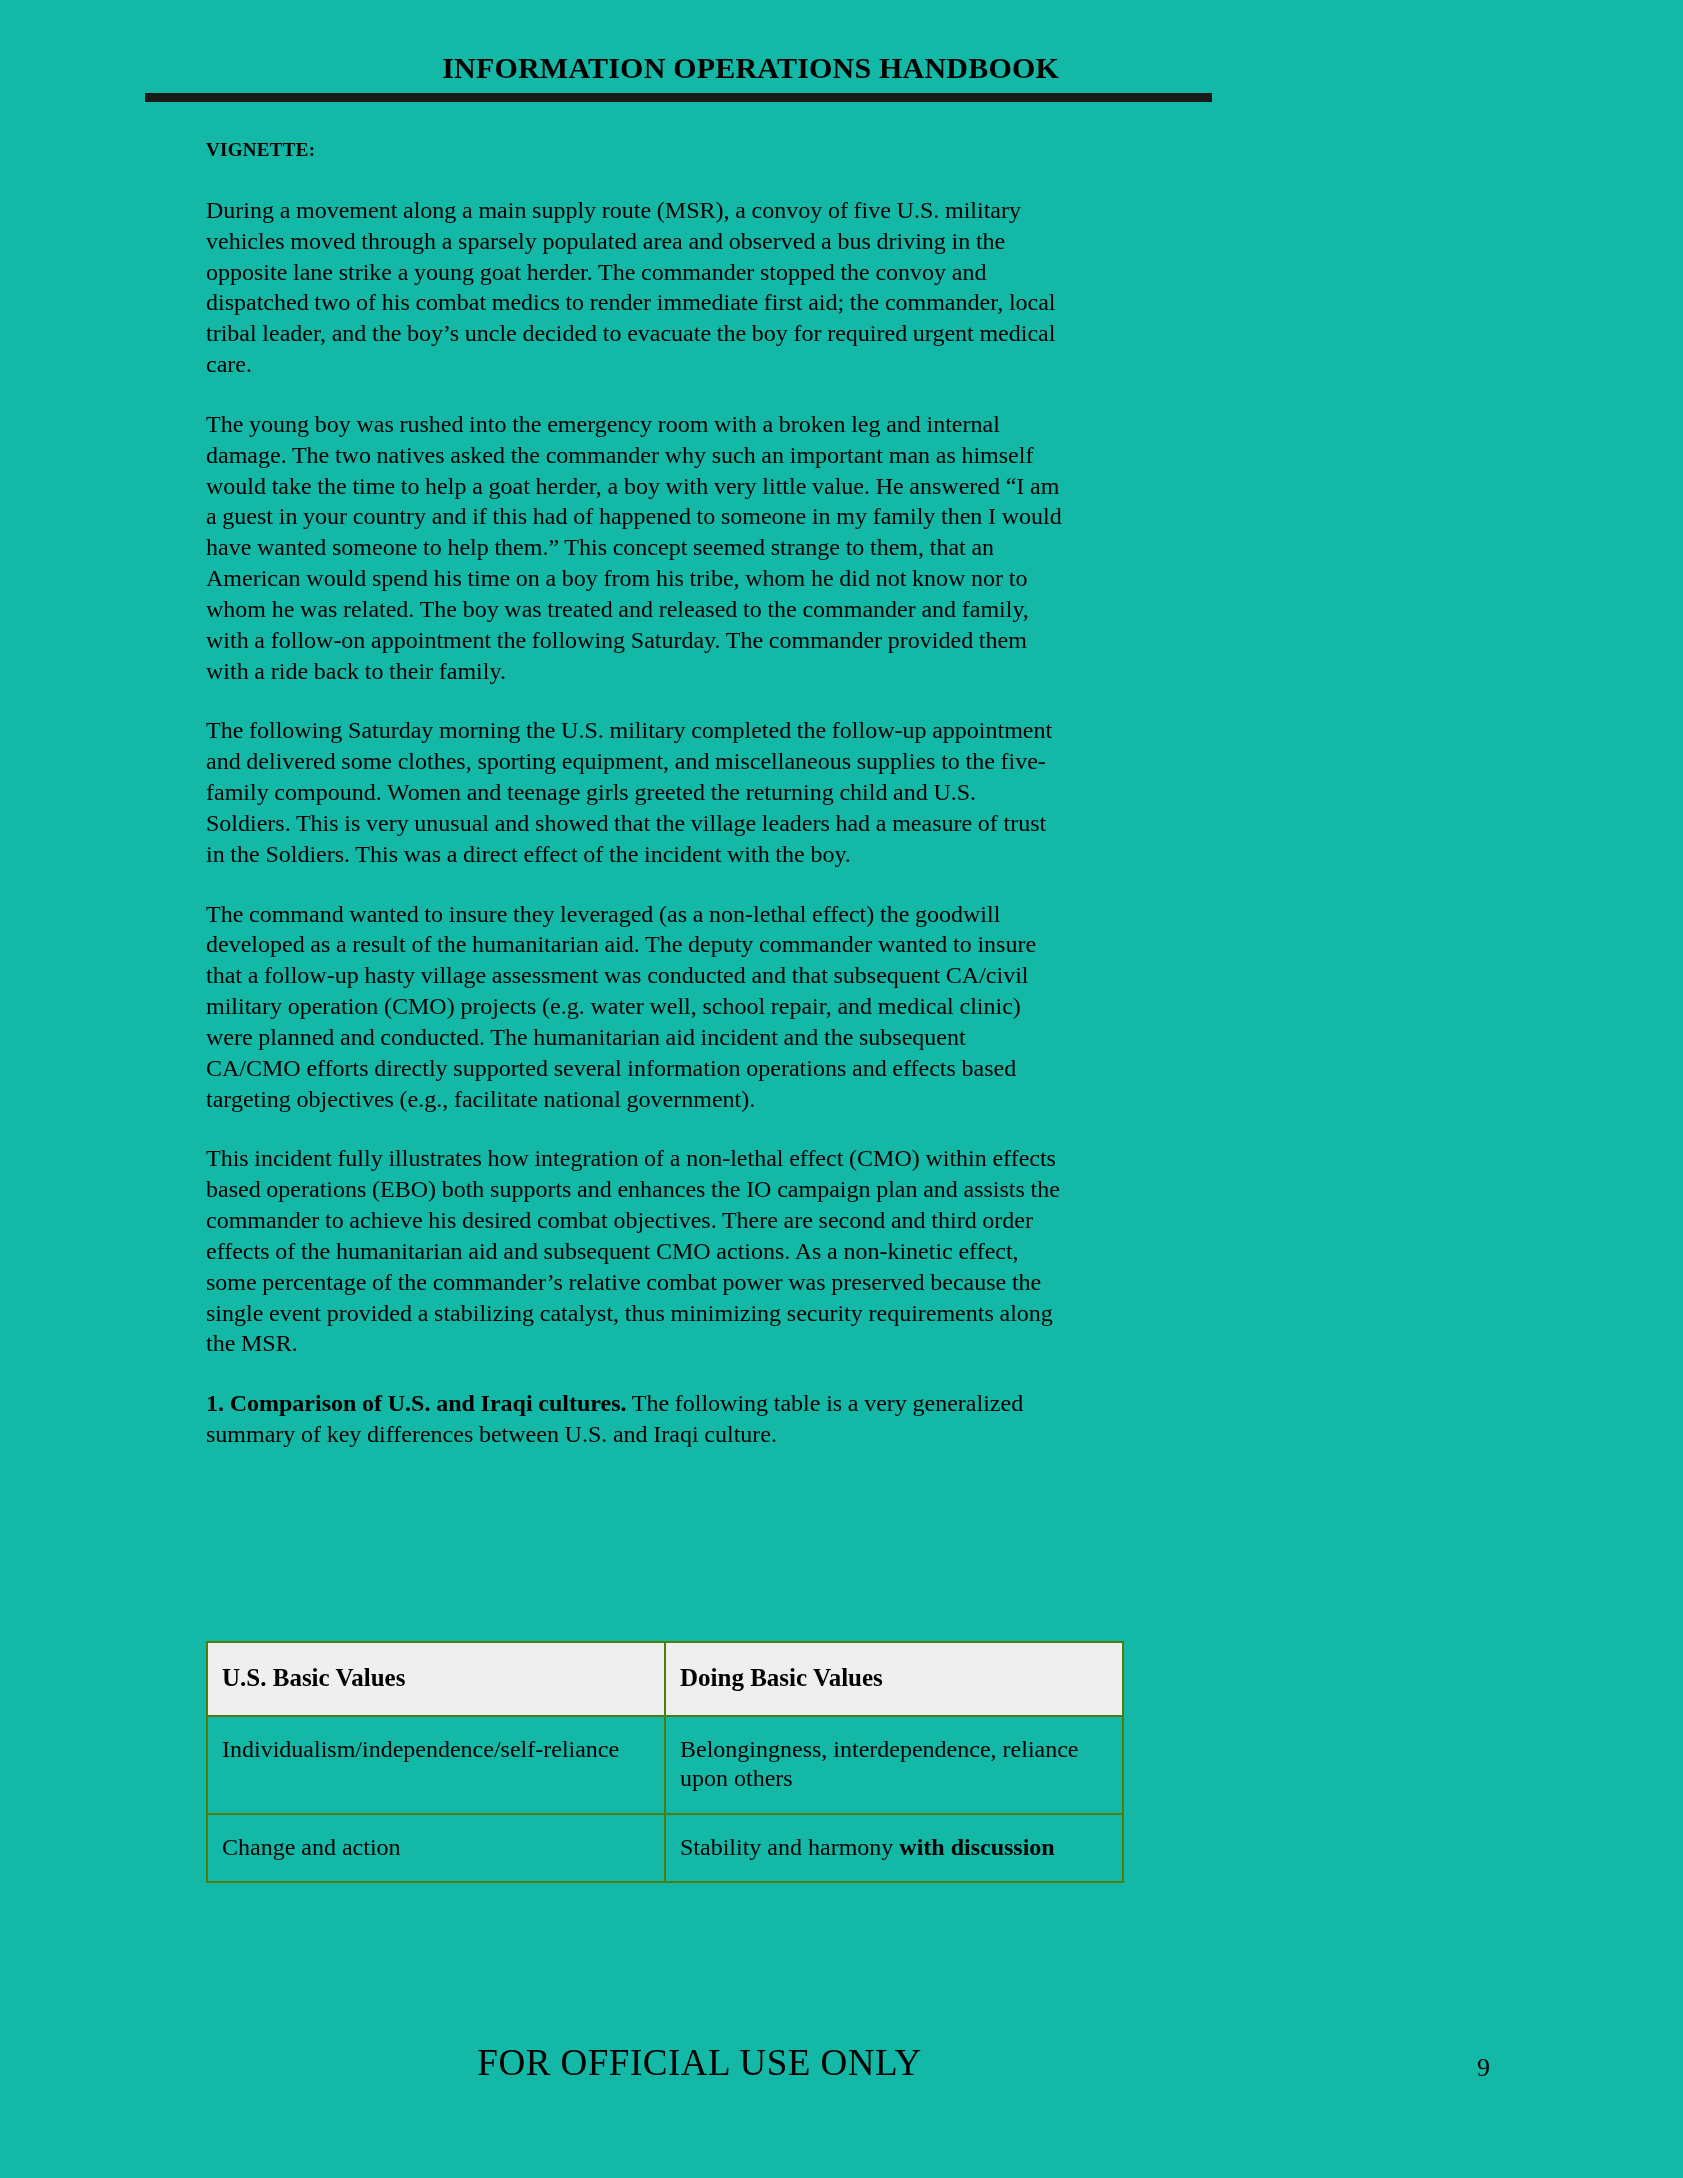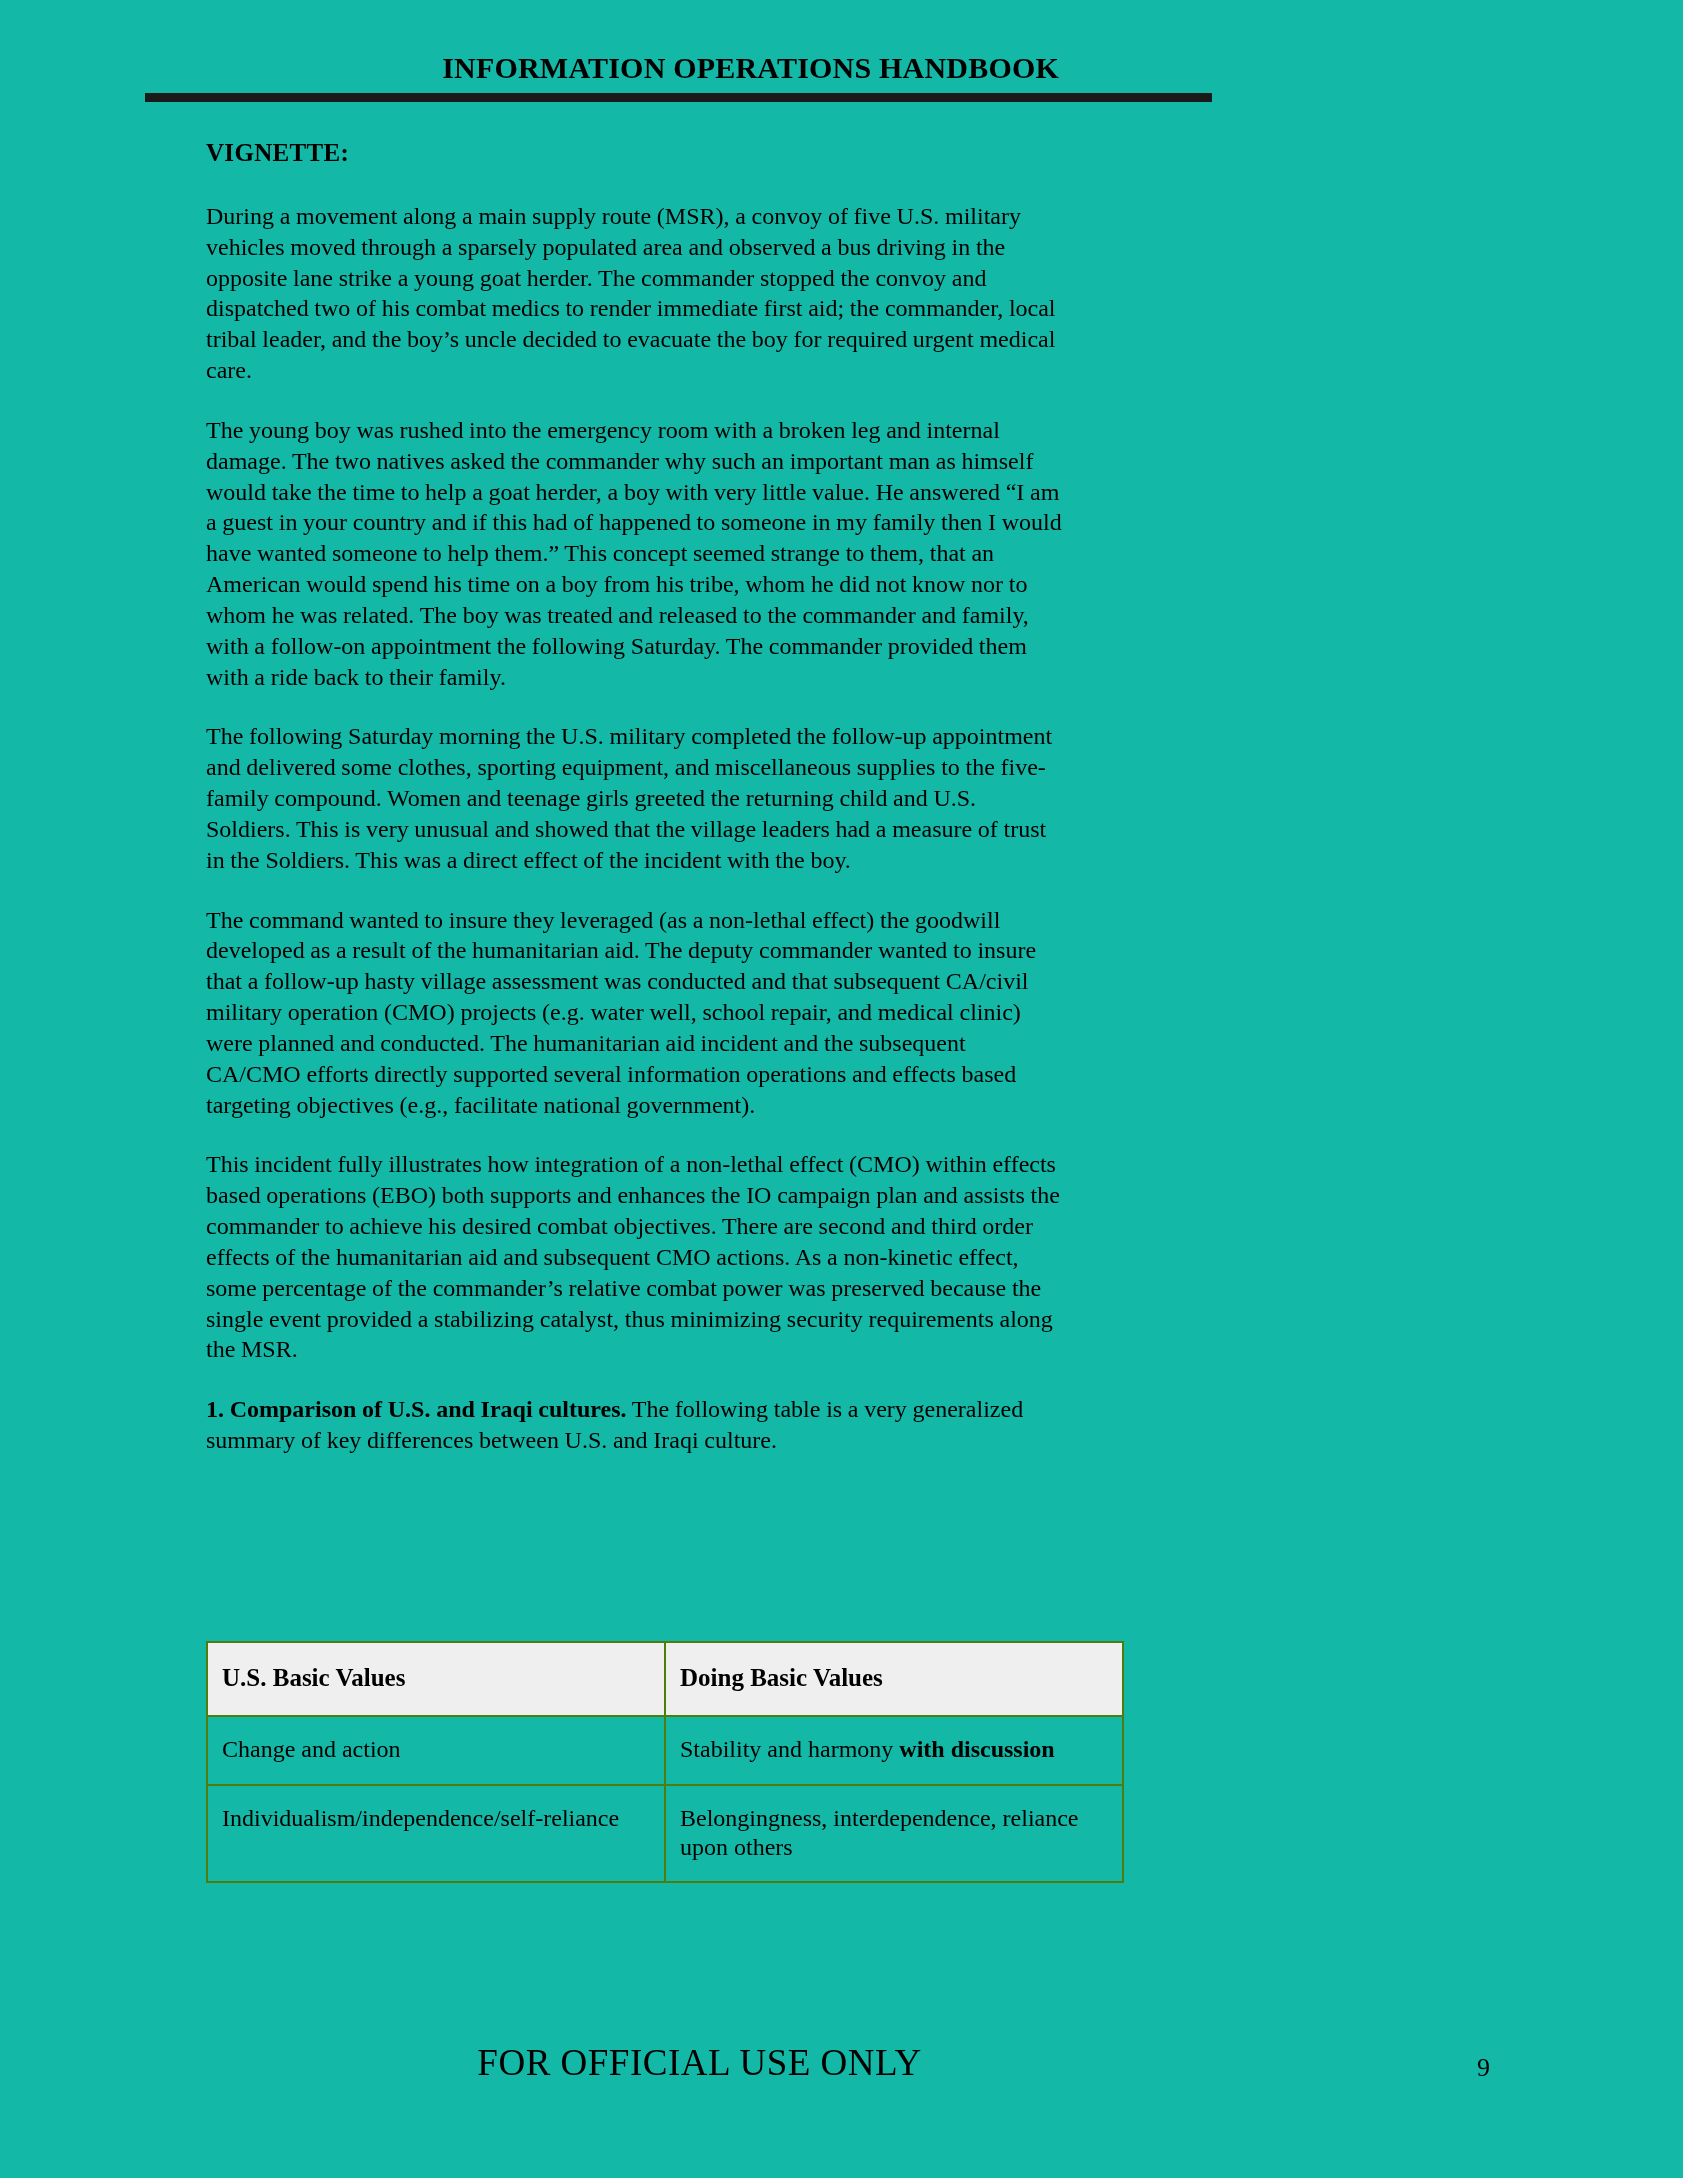--- a/index.html
+++ b/index.html
@@ -50,21 +50,21 @@
 
   
   .content {
     position: absolute;
     left: 206px;
     top: 139px;
     width: 857px;
   }
 
   .section-label {
-    font-size: 25px;
+    font-size: 19px;
     font-weight: bold;
     letter-spacing: 0.3px;
     margin: 0 0 34px 0;
   }
 
   p.body-para {
     font-size: 24px;
     line-height: 1.285;
     margin: 0 0 29px 0;
     text-align: left;
@@ -161,26 +161,26 @@
 
   <table class="values-table">
     <thead>
       <tr>
         <th class="col-us">U.S. Basic Values</th>
         <th class="col-iq">Doing Basic Values</th>
       </tr>
     </thead>
     <tbody>
       <tr>
+        <td>Individualism/independence/self-reliance</td>
+        <td><span>Belongingness, interdependence, reliance upon others</span><span class="cell-emph"></span></td>
+      </tr>
+      <tr>
         <td>Change and action</td>
         <td><span>Stability and harmony </span><span class="cell-emph">with discussion</span></td>
-      </tr>
-      <tr>
-        <td>Individualism/independence/self-reliance</td>
-        <td><span>Belongingness, interdependence, reliance upon others</span><span class="cell-emph"></span></td>
       </tr>
     </tbody>
   </table>
 
   <div class="footer">
     <div class="footer-notice">FOR OFFICIAL USE ONLY</div>
     <div class="footer-page">9</div>
   </div>
 
 </div>

